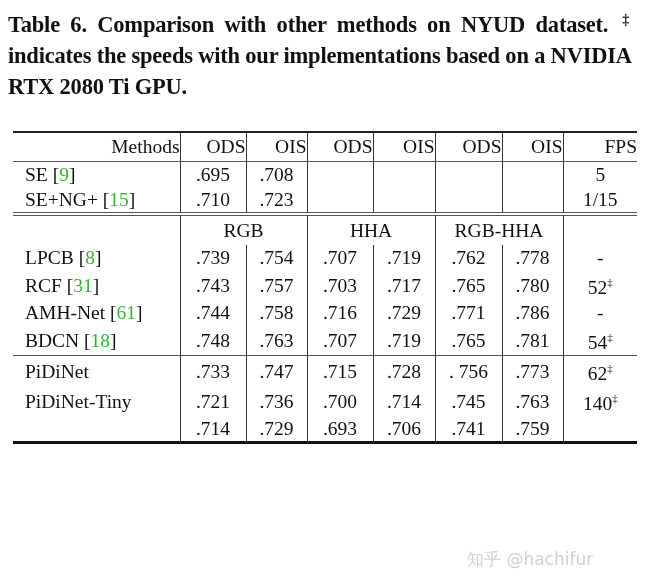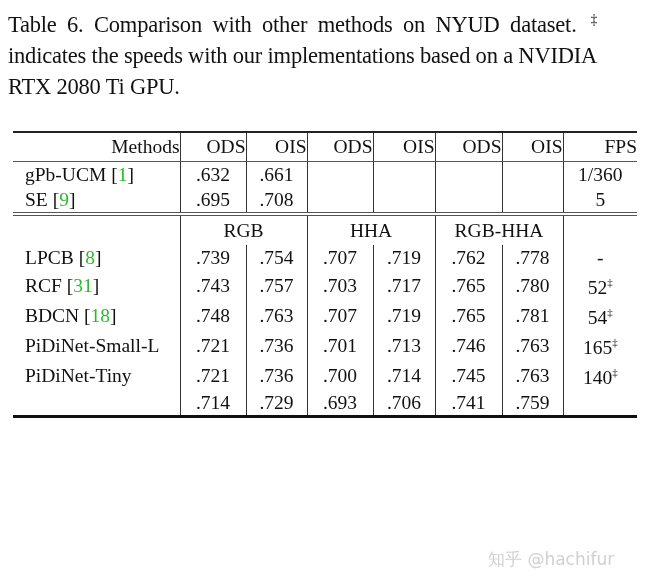--- a/index.html
+++ b/index.html
@@ -2,21 +2,21 @@
 <html><head>
 <meta charset="utf-8">
 <style>
   html, body { margin: 0; padding: 0; background: #ffffff; }
   body {
     width: 650px; height: 588px; overflow: hidden; position: relative;
     font-family: "Liberation Serif", "DejaVu Serif", serif; color: #111;
   }
   .caption {
     position: absolute; left: 8px; top: 4px; width: 636px;
-    font-size: 22.5px; line-height: 31px; letter-spacing: -0.2px;
+    font-size: 22.5px; line-height: 31px; letter-spacing: -0.2px; font-weight: bold;
   }
   .caption .line { display: block; white-space: nowrap; }
   .caption .dagger { font-size: 14px; vertical-align: 8px; margin-left: 14px; }
   .caption .l1 { word-spacing: 5px; }
 
   table {
     position: absolute; left: 13px; top: 131px; width: 624px;
     border-collapse: collapse; font-size: 19.5px; table-layout: fixed;
   }
   td { padding: 0; height: 25px; line-height: 25px; text-align: center; white-space: nowrap; }
@@ -30,21 +30,21 @@
   tr.top td { border-top: 2.5px solid #222; }
   tr.hdr td { height: 27px; line-height: 28px; }
   tr.hdr-bottom td { border-bottom: 1.5px solid #555; text-align: right; }
   tr.dbl-top td { border-top: 4px double #555; }
   tr.sep td { border-top: 1.5px solid #555; }
   tr.grp td { height: 29px; line-height: 29px; }
   tr.last td { border-bottom: 3px solid #111; }
   .cite { color: #2eb82e; }
   .sup { font-size: 11px; vertical-align: 8px; }
   .watermark {
-    position: absolute; left: 488px; top: 548px;
+    position: absolute; left: 467px; top: 548px;
     font-family: "DejaVu Sans", sans-serif; font-size: 17px; color: rgba(170,170,170,0.55);
     pointer-events: none;
     text-align: center;
   }
 </style>
 </head>
 <body>
 
 <div class="caption">
   <span class="line l1"><span>Table 6. Comparison with other methods on NYUD dataset.</span><span class="dagger">‡</span></span>
@@ -67,39 +67,39 @@
     <tr class="top hdr hdr-bottom">
       <td class="m">Methods</td>
       <td class="vl">ODS</td>
       <td class="vl">OIS</td>
       <td class="vl">ODS</td>
       <td class="vl">OIS</td>
       <td class="vl">ODS</td>
       <td class="vl">OIS</td>
       <td class="vl">FPS</td>
     </tr>
-  <tr>
-        <td class="m"><span>gPb-UCM</span> [<span class="cite">1</span>]</td>
-        <td class="vl">.632</td>
-        <td class="vl">.661</td>
-        <td class="vl"></td>
-        <td class="vl"></td>
-        <td class="vl"></td>
-        <td class="vl"></td>
-        <td class="vl"><span>1/360</span></td>
-      </tr>
       <tr>
         <td class="m"><span>SE</span> [<span class="cite">9</span>]</td>
         <td class="vl">.695</td>
         <td class="vl">.708</td>
         <td class="vl"></td>
         <td class="vl"></td>
         <td class="vl"></td>
         <td class="vl"></td>
         <td class="vl"><span>5</span></td>
+      </tr>
+      <tr>
+        <td class="m"><span>SE+NG+</span> [<span class="cite">15</span>]</td>
+        <td class="vl">.710</td>
+        <td class="vl">.723</td>
+        <td class="vl"></td>
+        <td class="vl"></td>
+        <td class="vl"></td>
+        <td class="vl"></td>
+        <td class="vl"><span>1/15</span></td>
       </tr>
       <tr class="dbl-top grp">
         <td></td>
         <td class="vl" colspan="2">RGB</td>
         <td class="vl" colspan="2">HHA</td>
         <td class="vl" colspan="2">RGB-HHA</td>
         <td class="vl"></td>
       </tr>
       <tr>
         <td class="m"><span>LPCB</span> [<span class="cite">8</span>]</td>
@@ -115,38 +115,48 @@
         <td class="m"><span>RCF</span> [<span class="cite">31</span>]</td>
         <td class="vl">.743</td>
         <td class="vl">.757</td>
         <td class="vl">.703</td>
         <td class="vl">.717</td>
         <td class="vl">.765</td>
         <td class="vl">.780</td>
         <td class="vl"><span>52</span><span class="sup">‡</span></td>
       </tr>
       <tr>
+        <td class="m"><span>AMH-Net</span> [<span class="cite">61</span>]</td>
+        <td class="vl">.744</td>
+        <td class="vl">.758</td>
+        <td class="vl">.716</td>
+        <td class="vl">.729</td>
+        <td class="vl">.771</td>
+        <td class="vl">.786</td>
+        <td class="vl"><span>-</span></td>
+      </tr>
+      <tr>
         <td class="m"><span>BDCN</span> [<span class="cite">18</span>]</td>
         <td class="vl">.748</td>
         <td class="vl">.763</td>
         <td class="vl">.707</td>
         <td class="vl">.719</td>
         <td class="vl">.765</td>
         <td class="vl">.781</td>
         <td class="vl"><span>54</span><span class="sup">‡</span></td>
       </tr>
-      <tr>
-        <td class="m"><span>PiDiNet-Small-L</span></td>
-        <td class="vl">.721</td>
-        <td class="vl">.736</td>
-        <td class="vl">.701</td>
-        <td class="vl">.713</td>
-        <td class="vl">.746</td>
-        <td class="vl">.763</td>
-        <td class="vl"><span>165</span><span class="sup">‡</span></td>
+      <tr class="sep ">
+        <td class="m"><span>PiDiNet</span></td>
+        <td class="vl">.733</td>
+        <td class="vl">.747</td>
+        <td class="vl">.715</td>
+        <td class="vl">.728</td>
+        <td class="vl">. 756</td>
+        <td class="vl">.773</td>
+        <td class="vl"><span>62</span><span class="sup">‡</span></td>
       </tr>
       <tr>
         <td class="m"><span>PiDiNet-Tiny</span></td>
         <td class="vl">.721</td>
         <td class="vl">.736</td>
         <td class="vl">.700</td>
         <td class="vl">.714</td>
         <td class="vl">.745</td>
         <td class="vl">.763</td>
         <td class="vl"><span>140</span><span class="sup">‡</span></td>

